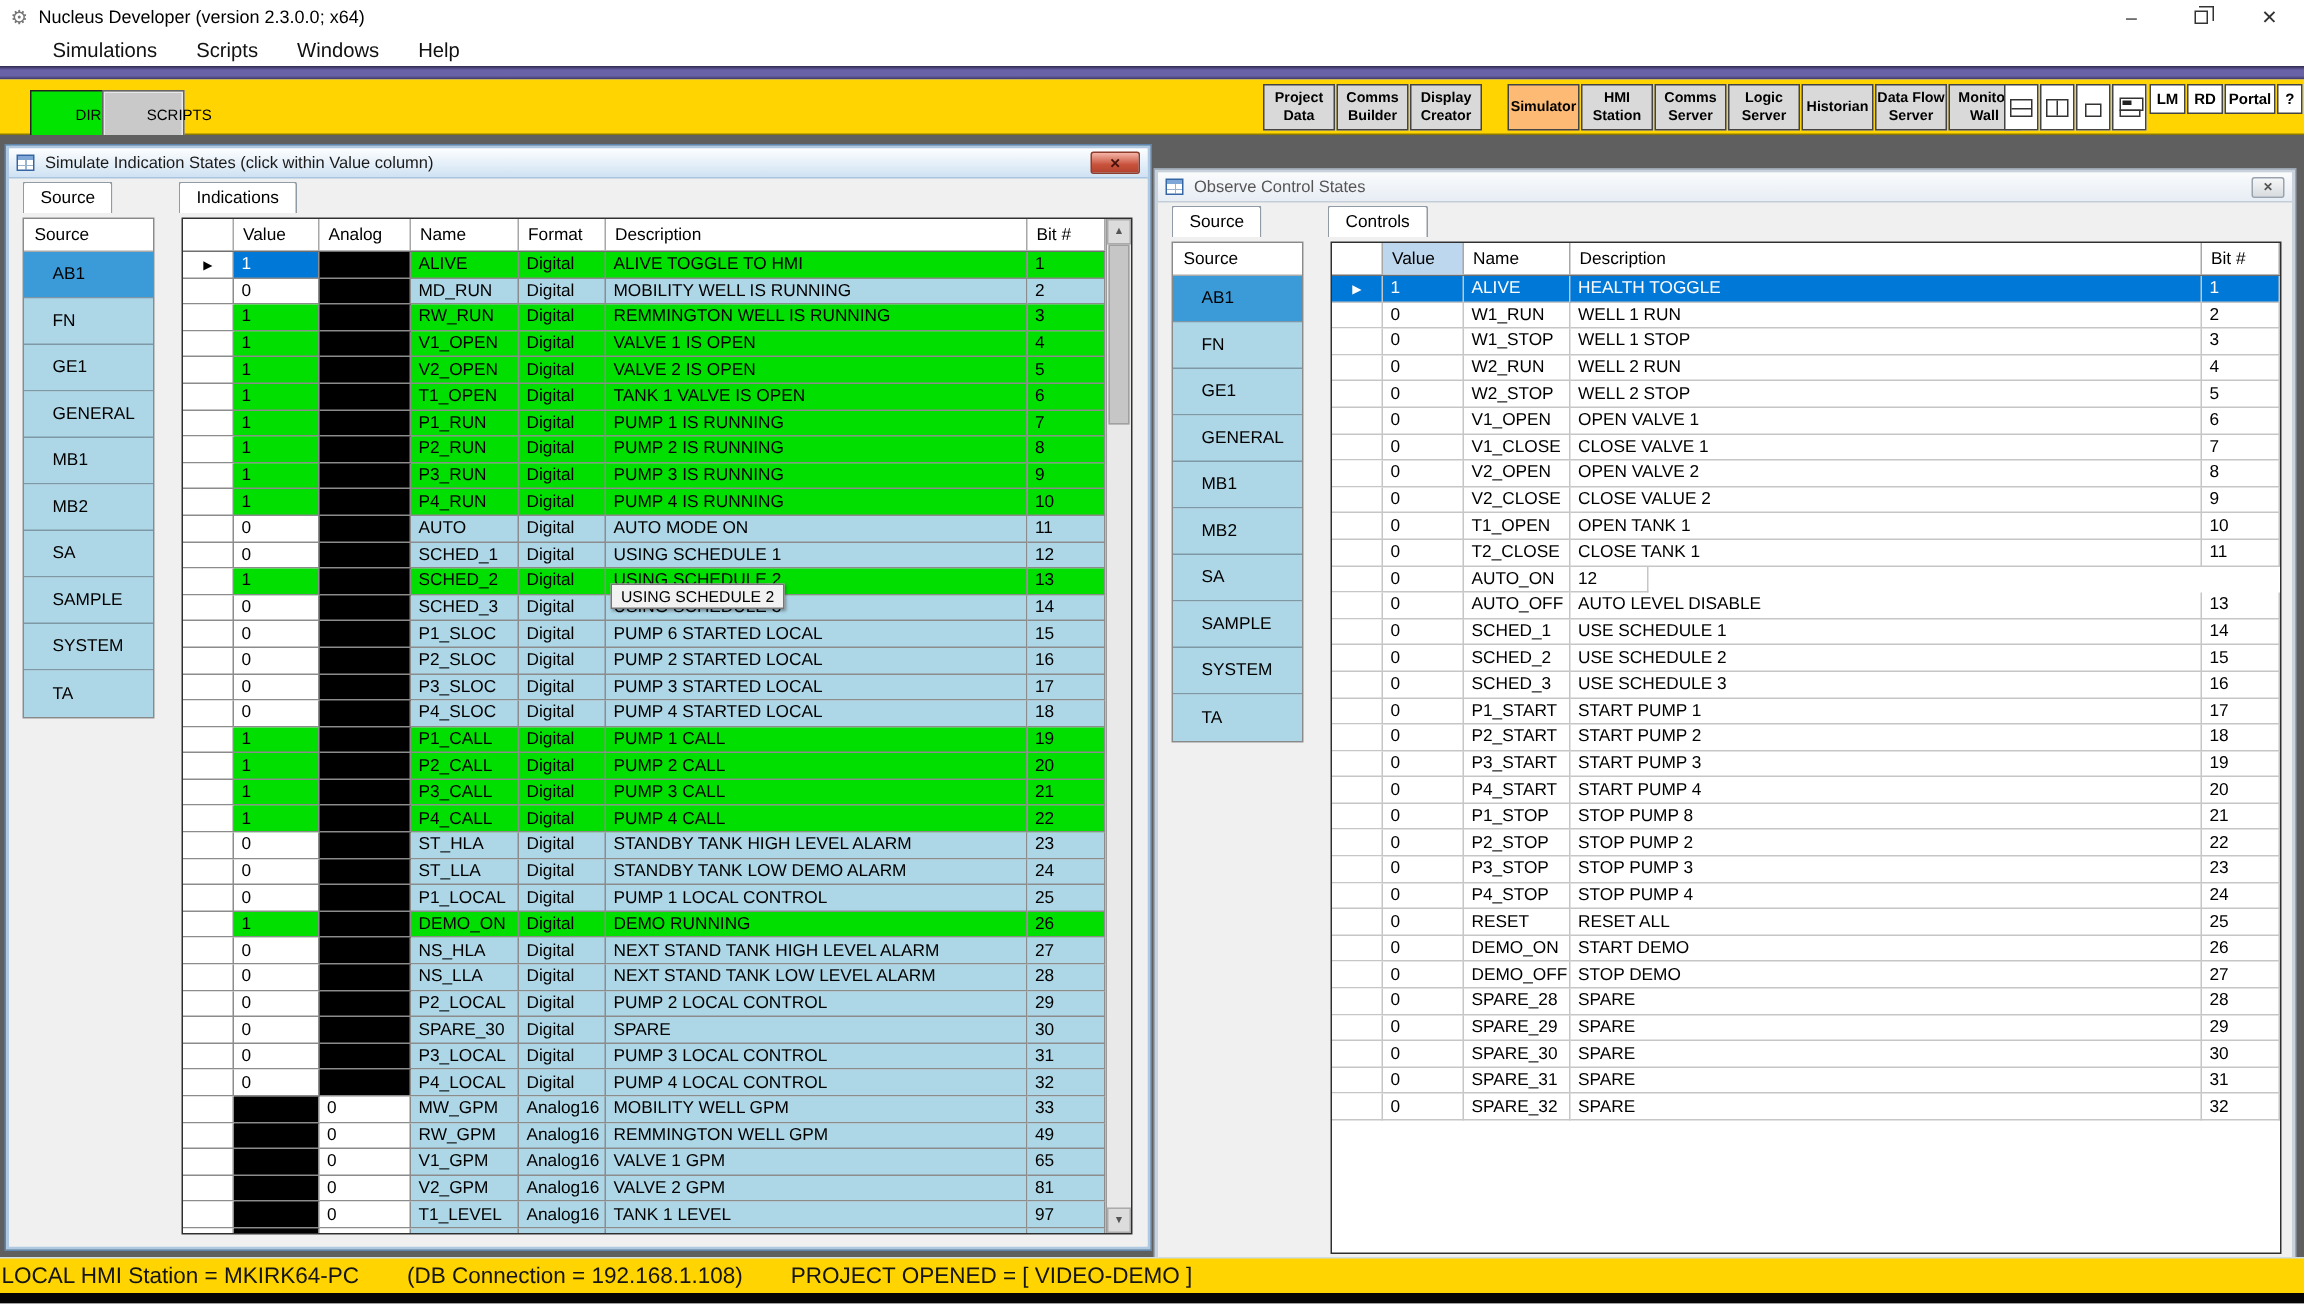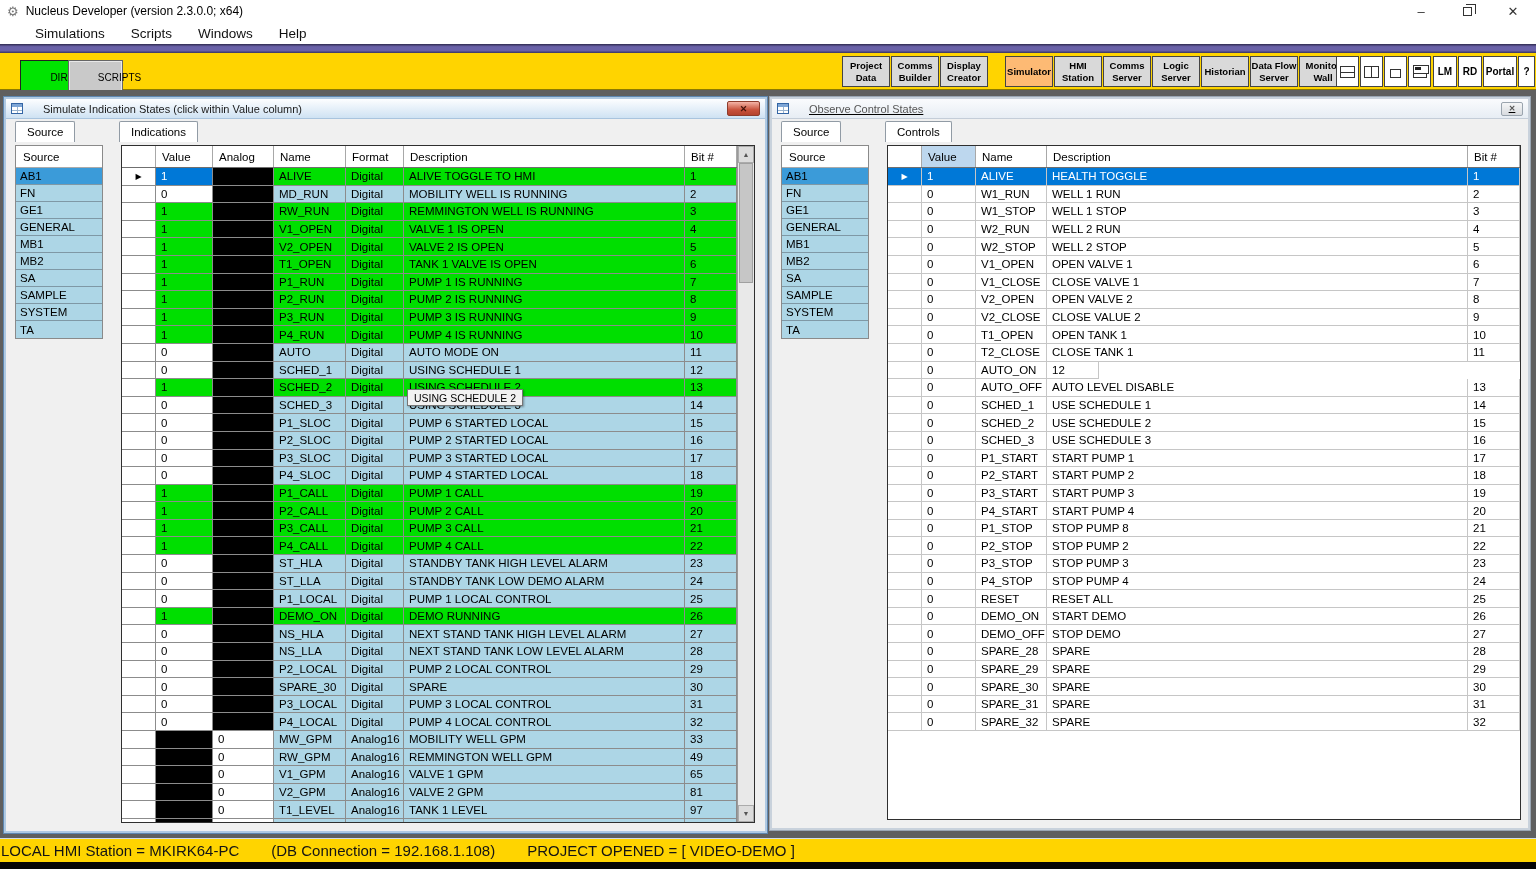--- a/index.html
+++ b/index.html
@@ -34,47 +34,47 @@
   .g-hsplit::before { content:''; position:absolute; left:0; right:0; top:5px; border-top:1px solid #333; }
   .g-vsplit { width:15px; height:12px; border:1px solid #333; position:relative; }
   .g-vsplit::before { content:''; position:absolute; top:0; bottom:0; left:6px; border-left:1px solid #333; }
   .g-cascade { width:11px; height:9px; border:1px solid #333; position:relative; background:#fff; margin-top:3px; }
   .g-cascade::before { content:''; position:absolute; top:-4px; left:3px; width:11px; height:9px; border:1px solid #333; border-bottom:none; background:#fff; z-index:-1; }
   .g-monitor { width:14px; height:13px; position:relative; }
   .g-monitor::before { content:''; position:absolute; top:0; left:0; width:14px; height:7px; border:1px solid #333; background:#fff; }
   .g-monitor::after { content:''; position:absolute; top:2px; left:2px; width:6px; height:3px; background:#222; }
   .g-monitor i { position:absolute; left:0; top:8px; width:14px; height:5px; border:1px solid #333; display:block; }
   .smbtns { position:absolute; left:1433px; top:3px; display:flex; }
-  .sm-btn { height:31px; margin-right:1px; background:#fff; border:1px solid #444; display:flex; align-items:center; justify-content:center; font-size:10px; font-weight:bold; color:#000; width:24px; }
+  .sm-btn { height:20px; margin-right:1px; background:#fff; border:1px solid #444; display:flex; align-items:center; justify-content:center; font-size:10px; font-weight:bold; color:#000; width:24px; }
   .sm-btn:nth-child(3) { width:34px; }
   .sm-btn:nth-child(4) { width:17px; }
 
   
   .mdi { position:absolute; left:0; top:90px; width:1536px; height:748px; background:#5f5f5f; }
 
   .child-window { position:absolute; background:#F0F0F0; }
   .lw { left:4px; top:7px; width:763px; height:736px; border:2px solid #AFC9E2; outline:1px solid #5E87B0; }
-  .rw { left:770px; top:7px; width:760px; height:733px; border:2px solid #C9D2DC; outline:1px solid #9AA6B3;text-decoration:underline; }
+  .rw { left:770px; top:23px; width:760px; height:733px; border:2px solid #C9D2DC; outline:1px solid #9AA6B3; }
 
   .child-title { height:20px; display:flex; align-items:center; padding:0 5px; font-size:11px; color:#1a1a1a; }
   .lw .child-title { background:linear-gradient(#FDFEFF,#CFE2F3); border-bottom:1px solid #A9C4DE; }
   .rw .child-title { background:linear-gradient(#FAFBFD,#E7EDF4); border-bottom:1px solid #C4CDD8; color:#555; }
-  .child-title-text { margin-left:20px; white-space:nowrap; }
+  .child-title-text { margin-left:7px; white-space:nowrap; }
   .close-red { margin-left:auto; width:33px; height:15px; background:linear-gradient(#F4B4A6,#C8523C 60%,#B4432E); border:1px solid #8E3C2C; border-radius:2px; display:flex; align-items:center; justify-content:center; font-size:9px; font-weight:bold; color:#44120a; }
   .close-gray { margin-left:auto; width:22px; height:14px; background:linear-gradient(#F5F6F7,#D8DBDF); border:1px solid #9AA4AE; border-radius:2px; display:flex; align-items:center; justify-content:center; font-size:8px; font-weight:bold; color:#555; }
 
   .child-body { position:absolute; left:0; right:0; top:21px; bottom:0; background:#F0F0F0; }
 
   .tab { position:absolute; top:1px; height:21px; background:#fff; border:1px solid #919BA5; border-bottom:none; border-radius:2px 2px 0 0; display:flex; align-items:center; padding:0 11px; font-size:11.5px; color:#000; }
   .tab.src { left:9px; }
   .tab.grid-tab { left:113px; }
 
   .srclist { position:absolute; left:9px; top:25px; width:88px; background:#fff; border:1px solid #8a8a8a; }
   .srclist-head { height:22px; display:flex; align-items:center; padding-left:7px; font-size:11.5px; background:#fff; border-bottom:1px solid #aaa; }
-  .src-item { height:17px; display:flex; align-items:center; padding-left:4px; font-size:11.5px; background:#ADD6E6; border-bottom:1px solid #7f98a5; color:#000; }
+  .src-item { height:31px; display:flex; align-items:center; padding-left:19px; font-size:11.5px; background:#ADD6E6; border-bottom:1px solid #7f98a5; color:#000; }
   .src-item:last-child { border-bottom:none; }
   .src-item.selected { background:#3B9BD9; }
 
   
   .grid { position:absolute; top:25px; background:#fff; border:1px solid #2f2f2f; overflow:hidden; }
   .lw .grid { left:115px; right:10px; bottom:8px; }
   .rw .grid { left:115px; right:7px; bottom:8px; }
   .g-inner { position:absolute; left:0; top:0; bottom:0; }
   .lw .g-inner { right:17px; }
   .rw .g-inner { right:0; }

